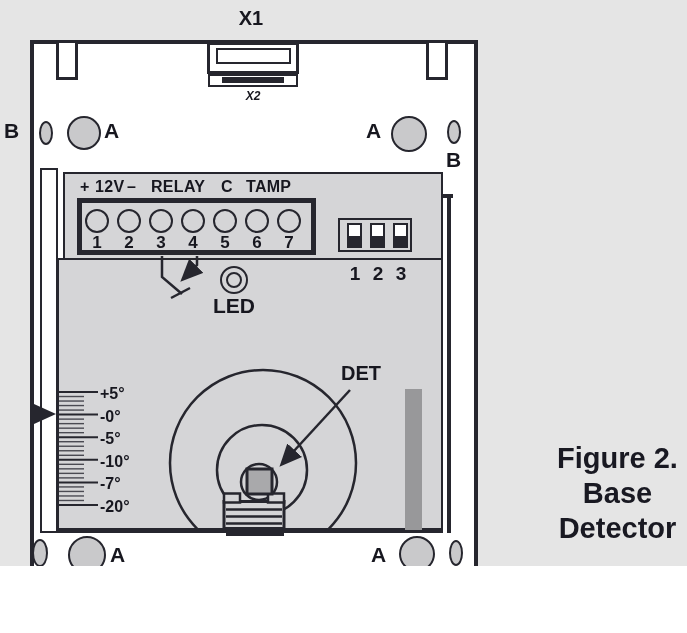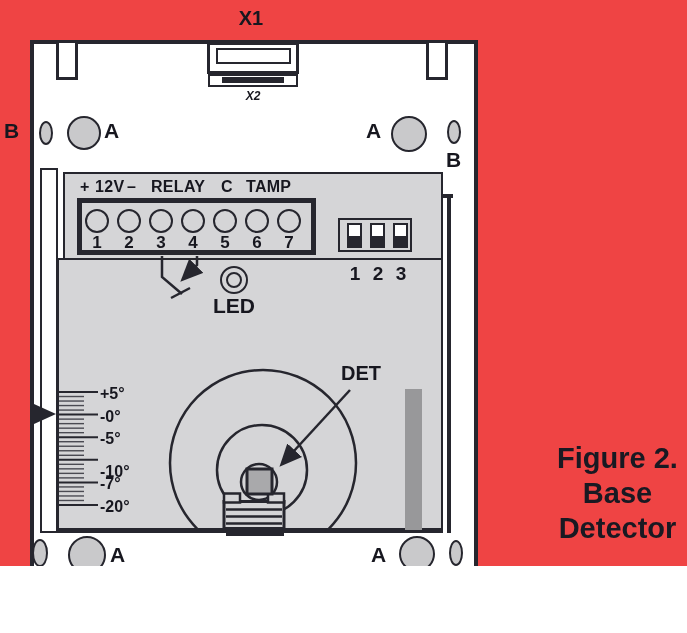--- a/index.html
+++ b/index.html
@@ -5,21 +5,21 @@
   :root{
     --line:#26262e;
     --ink:#17171f;
     --panel:#d5d5d7;
     --hole:#c9c9cb;
     --bar:#98989a;
     --detsq:#a9a9ab;
   }
   html,body{margin:0;padding:0;background:#fff;}
   #stage{
-    position:relative;width:687px;height:566px;background:#ef4444;
+    position:relative;width:687px;height:566px;background:#e5e5e5;
     font-family:"Liberation Sans", sans-serif;color:var(--ink);overflow:hidden;
   }
   .abs{position:absolute;box-sizing:border-box;}
   .lbl{position:absolute;font-weight:bold;color:var(--ink);white-space:nowrap;line-height:1;}
   .ctr{text-align:center;}
 
   
   #case{left:30px;top:40px;width:448px;height:588px;border:4px solid var(--line);background:#fff;}
   .notch{top:40px;width:22px;height:40px;border:3px solid var(--line);background:#fff;}
 
@@ -167,21 +167,21 @@
   <div class="abs" id="led-outer"></div>
   <div class="abs" id="led-inner"></div>
   <div class="lbl ctr" id="led-label">LED</div>
 
   <div class="lbl ctr" id="det-label">DET</div>
 
   <div id="scale-labels">
       <div class="scale-label" style="top: 384px;">+5°</div>
       <div class="scale-label" style="top: 406.6px;">-0°</div>
       <div class="scale-label" style="top: 429.2px;">-5°</div>
-      <div class="scale-label" style="top: 451.8px; margin-top: 10px;">-10°</div>
+      <div class="scale-label" style="top: 451.8px;">-10°</div>
       <div class="scale-label" style="top: 474.4px;">-7°</div>
       <div class="scale-label" style="top: 497px;">-20°</div>
     </div>
 
   <svg id="overlay" viewBox="0 0 687 633">
     <defs>
       <marker id="arrow" markerWidth="9" markerHeight="8" refX="7.5" refY="4" orient="auto">
         <polygon points="0,0 9,4 0,8" fill="#26262e"></polygon>
       </marker>
       <clipPath id="panelClip">

